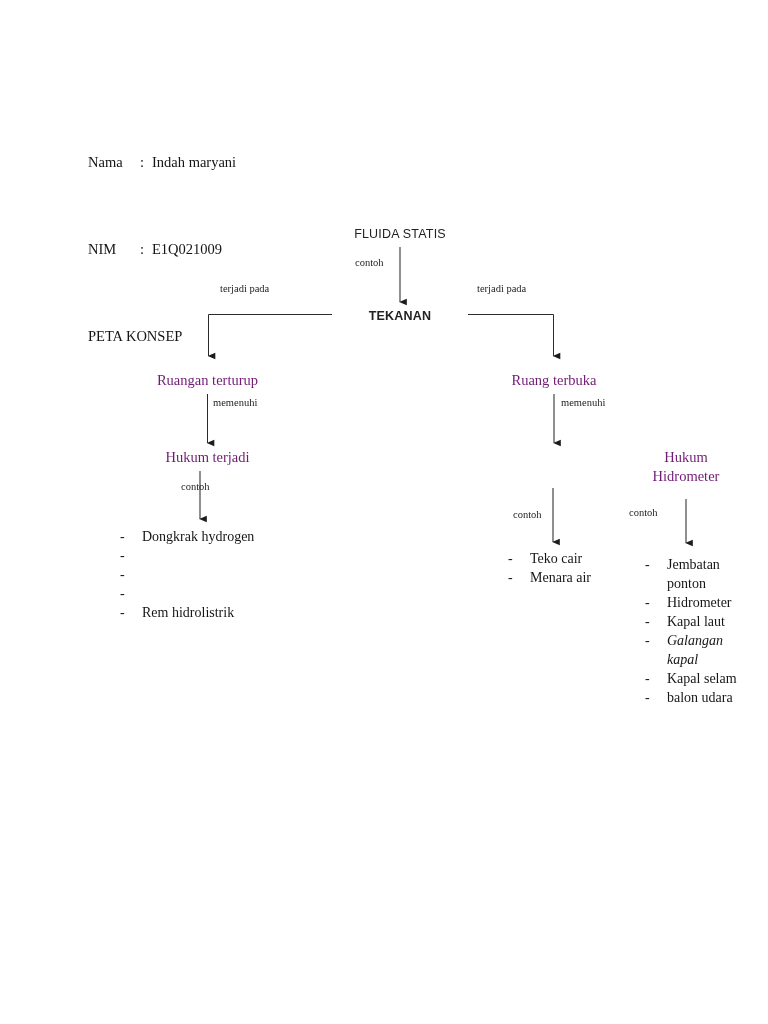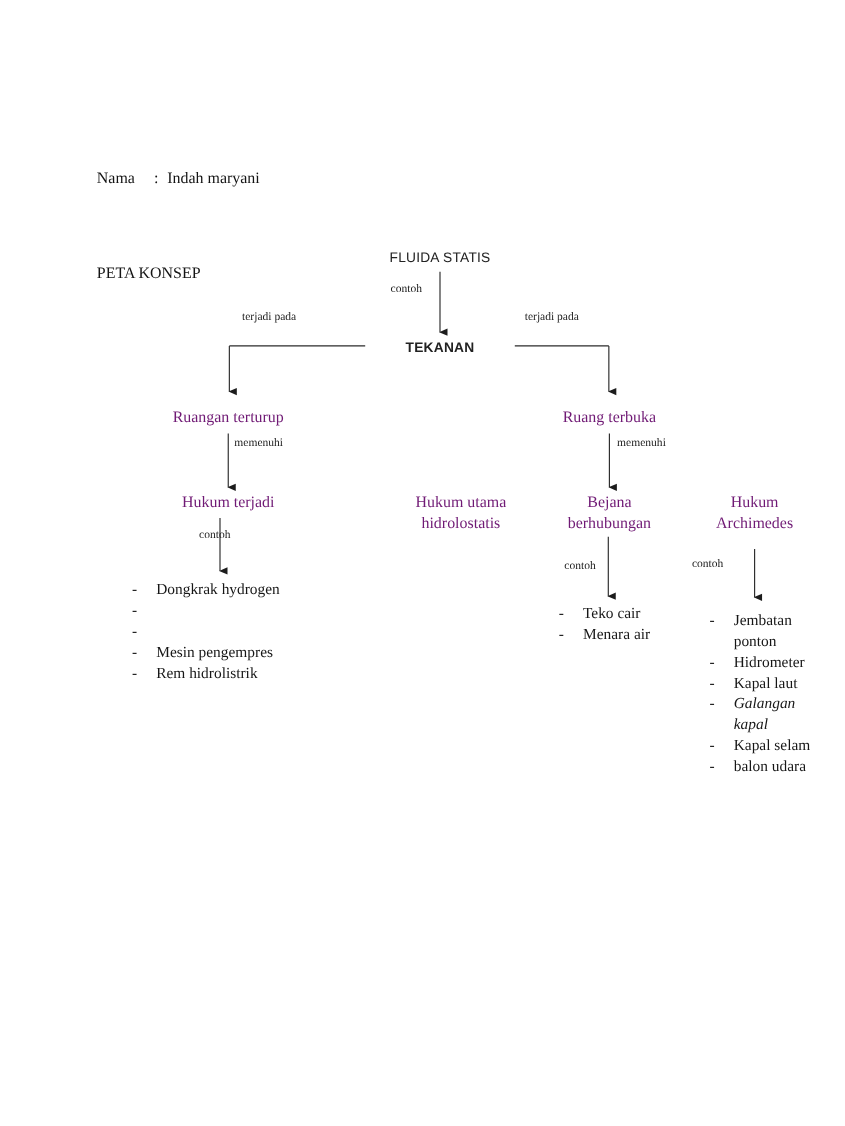--- a/index.html
+++ b/index.html
@@ -101,20 +101,21 @@
     flex: 1 1 auto;
   }
 </style>
 </head>
 <body>
 
 <div class="page">
 
   <div class="header">
     <span class="hdr-row"><span class="hdr-key">Nama</span><span class="hdr-sep">:</span><span>Indah maryani</span></span>
+    <span class="hdr-row"><span class="hdr-key">NIM</span><span class="hdr-sep">:</span><span>E1Q021009</span></span>
     <span class="hdr-row">PETA KONSEP</span>
   </div>
 
   <div class="diagram">
 
     <svg class="connectors" viewBox="0 0 768 1024">
       <defs>
         <marker id="ah" markerWidth="9" markerHeight="9" refX="4.5" refY="7.4" orient="auto" markerUnits="userSpaceOnUse">
           <path d="M1.2,0.6 L7.8,0.6 L4.5,8.2 Z" fill="#1c1c1c"></path>
         </marker>
@@ -151,41 +152,36 @@
     <div class="edge-label" style="left:213px; top:381px;">memenuhi</div>
     <div class="edge-label" style="left:561px; top:381px;">memenuhi</div>
     <div class="edge-label" style="left:181px; top:465px;">contoh</div>
     <div class="edge-label" style="left:513px; top:493px;">contoh</div>
     <div class="edge-label" style="left:629px; top:491px;">contoh</div>
 
     <div class="node serif" style="left:135px; top:355px; width:145px;">Ruangan terturup</div>
     <div class="node serif" style="left:488px; top:355px; width:132px;">Ruang terbuka</div>
 
     <div class="node serif" style="left:135px; top:432px; width:145px;">Hukum terjadi</div>
-    <div class="node serif" style="left:356px; top:432px; width:126px;">Hukum utama
-hidrolostatis</div>
-    <div class="node serif" style="left:495px; top:432px; width:118px;">Bejana
-berhubungan</div>
     <div class="node serif" style="left:625px; top:432px; width:122px;">Hukum
-Archimedes</div>
+Hidrometer</div>
 
     <div class="blist" style="left:120px; top:511px; width:200px;">
       <div class="row">
         <span class="dash">-</span>
         <span class="txt">Dongkrak hydrogen</span>
       </div>
       <div class="row">
         <span class="dash">-</span>
       </div>
       <div class="row">
         <span class="dash">-</span>
       </div>
       <div class="row">
         <span class="dash">-</span>
-        <span class="txt">Mesin pengempres</span>
       </div>
       <div class="row">
         <span class="dash">-</span>
         <span class="txt">Rem hidrolistrik</span>
       </div>
     </div>
 
     <div class="blist" style="left:508px; top:533px; width:150px;">
       <div class="row">
         <span class="dash">-</span>

